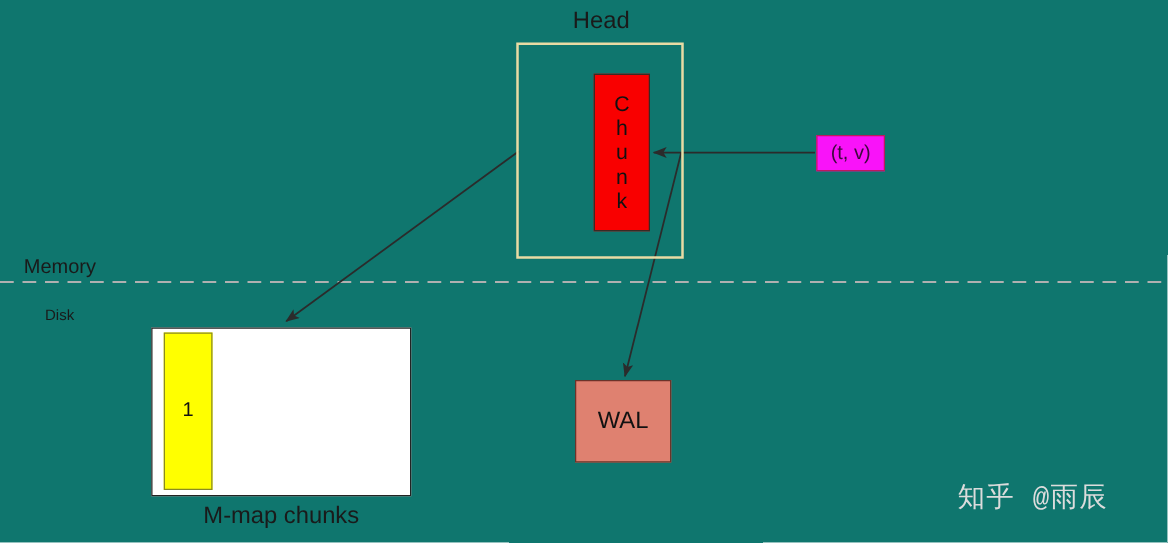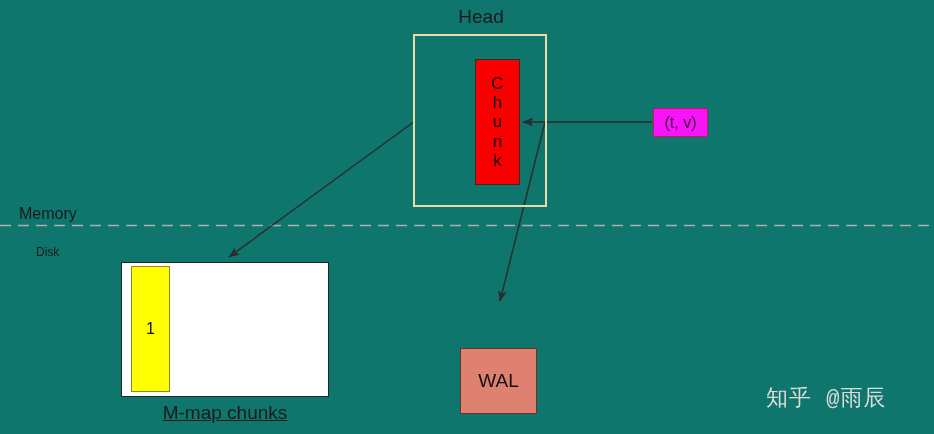--- a/index.html
+++ b/index.html
@@ -132,39 +132,37 @@
     justify-content: center;
     font-size: 16px;
     color: #111111;
   }
   #mmap-caption {
     left: 121px;
     top: 402px;
     width: 208px;
     text-align: center;
     font-size: 19px;
-    text-decoration: underline;
   }
 
   
   #wal-box {
     position: absolute;
     left: 460px;
     top: 304px;
     width: 77px;
     height: 66px;
     background: #df8170;
     border: 1.4px solid #6b3329;
     box-sizing: border-box;
     display: flex;
     align-items: center;
     justify-content: center;
     font-size: 19px;
     color: #111111;
-    margin-top: 44px;
   }
 
   
   #watermark {
     left: 766px;
     top: 383px;
     font-size: 22px;
     color: #dcdcdc;
     letter-spacing: 1px;
     font-family: Liberation Mono, monospace;

